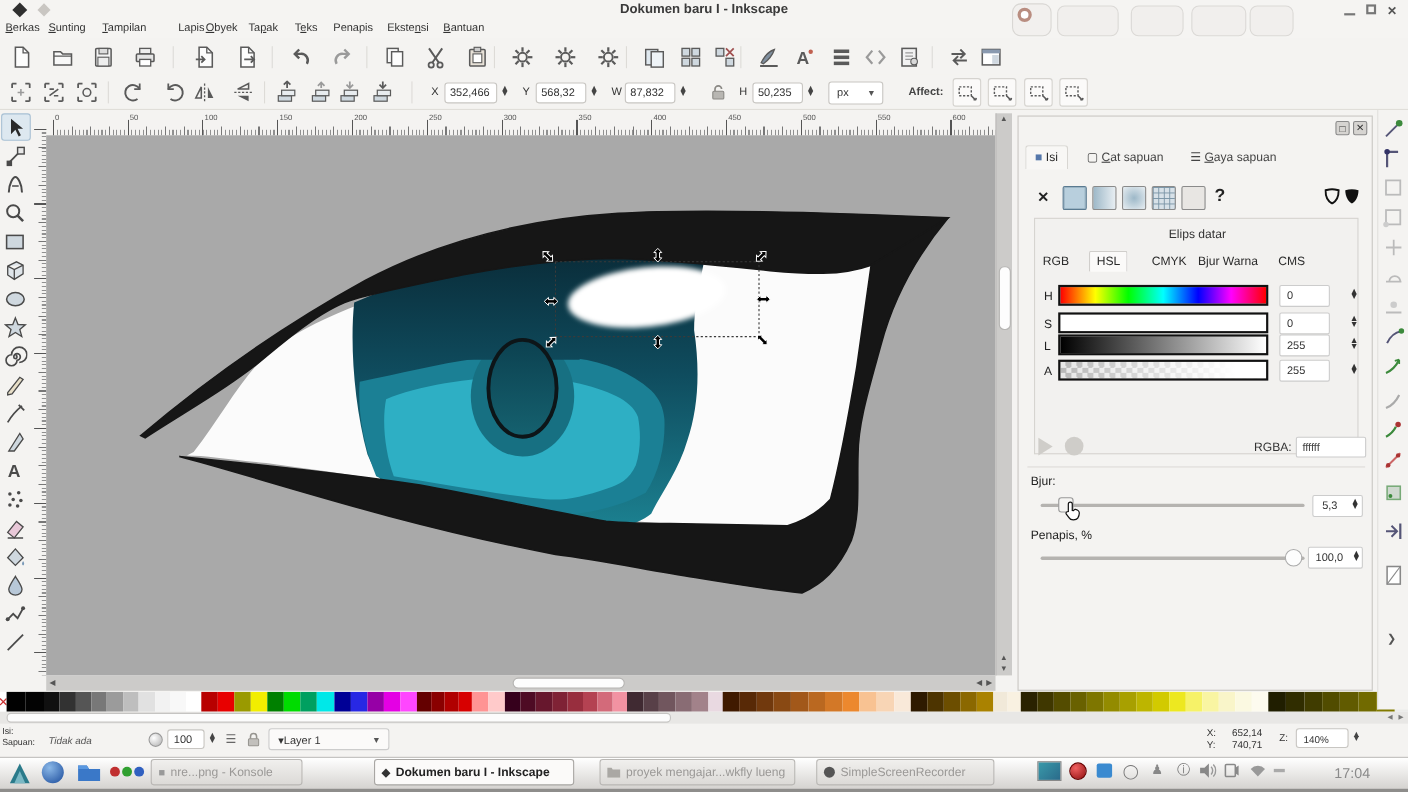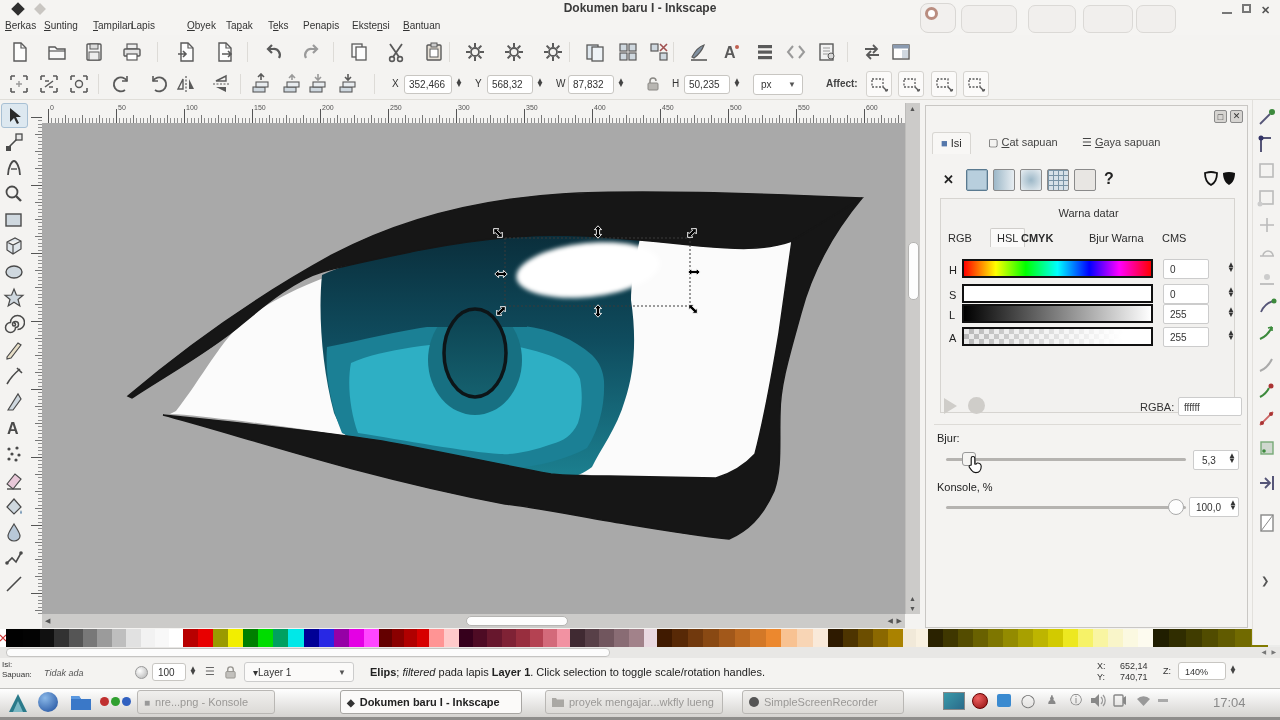--- a/index.html
+++ b/index.html
@@ -80,21 +80,21 @@
   <div class="abs" style="left:34px;top:3px;width:12px;height:12px;background:#c9c6c2;transform:rotate(45deg) scale(.7);"></div>
 
   <div class="abs" style="left:1222px;top:6px;width:10px;height:8px;border-bottom:2px solid #777;"></div>
   <div class="abs" style="left:1242px;top:4px;width:9px;height:9px;border:2px solid #777;"></div>
   <div class="abs" style="left:1261px;top:4px;width:10px;height:10px;color:#555;font-size:11px;font-weight:bold;">✕</div>
 
   <div id="menubar" class="abs">
     <span class="mi" style="left:5px"><u>B</u>erkas</span>
     <span class="mi" style="left:44px"><u>S</u>unting</span>
     <span class="mi" style="left:93px"><u>T</u>ampilan</span>
-    <span class="mi" style="left:131px">Lapis</span>
+    <span class="mi" style="left:162px">Lapis</span>
     <span class="mi" style="left:187px"><u>O</u>byek</span>
     <span class="mi" style="left:226px">Ta<u>p</u>ak</span>
     <span class="mi" style="left:268px">T<u>e</u>ks</span>
     <span class="mi" style="left:303px">Penapis</span>
     <span class="mi" style="left:352px">Ekste<u>n</u>si</span>
     <span class="mi" style="left:403px"><u>B</u>antuan</span>
   </div>
 
   <div id="cmdbar" class="abs">
       <svg class="abs" style="left:9px;top:6px" width="22" height="22" viewBox="0 0 22 22">
@@ -603,21 +603,20 @@
   <div class="abs" style="left:44px;top:668px;font-size:9px;font-style:italic;color:#555;">Tidak ada</div>
   <div class="abs" style="left:135px;top:666px;width:13px;height:13px;border-radius:50%;background:radial-gradient(circle at 35% 35%,#fff,#b0b0b0);border:1px solid #999;"></div>
   <div class="abs" style="left:152px;top:663px;width:34px;height:18px;background:#fff;border:1px solid #c8c6c2;border-radius:3px;font-size:10px;color:#333;padding:3px 0 0 5px;">100</div>
   <div class="spinarr abs" style="left:188px;top:667px;color:#444;">▲<br>▼</div>
   <div class="abs" style="left:205px;top:665px;font-size:11px;color:#666;">☰</div>
   <svg class="abs" style="left:224px;top:665px" width="13" height="14" viewBox="0 0 14 15">
       <rect x="2" y="7" width="10" height="7" rx="1" fill="#c2c0bc" stroke="#96948f"></rect>
       <path d="M4,7 V5 a3,3 0 0 1 6,0 V7" fill="none" stroke="#96948f" stroke-width="1.5"></path>
     </svg>
   <div class="abs" style="left:244px;top:662px;width:110px;height:20px;background:#fbfaf9;border:1px solid #ccc;border-radius:3px;font-size:10px;color:#333;padding:4px 0 0 8px;">▾Layer 1<span style="position:absolute;right:7px;top:5px;font-size:8px;color:#555;">▼</span></div>
-  <div class="abs" style="left:370px;top:666px;font-size:11px;color:#222;"><b>Elips</b>; <i>filtered</i> pada lapis <b>Layer 1</b>. Click selection to toggle scale/rotation handles.</div>
   <div class="abs" style="left:1097px;top:661px;font-size:9px;color:#333;">X:</div>
   <div class="abs" style="left:1120px;top:661px;font-size:9px;color:#333;">652,14</div>
   <div class="abs" style="left:1097px;top:672px;font-size:9px;color:#333;">Y:</div>
   <div class="abs" style="left:1120px;top:672px;font-size:9px;color:#333;">740,71</div>
   <div class="abs" style="left:1163px;top:666px;font-size:9px;color:#333;">Z:</div>
   <div class="abs" style="left:1178px;top:662px;width:48px;height:18px;background:#fff;border:1px solid #c8c6c2;border-radius:3px;font-size:9px;color:#333;padding:4px 0 0 6px;">140%</div>
   <div class="spinarr abs" style="left:1228px;top:666px;color:#444;">▲<br>▼</div>
 
   <div id="taskbar" class="abs"></div>
   <svg class="abs" style="left:6px;top:691px" width="24" height="24" viewBox="0 0 24 24">
@@ -685,25 +684,25 @@
     <div class="fillbtn" style="left:148px;background:#e8e6e3;"></div>
     <div class="abs" style="left:178px;top:64px;font-size:16px;font-weight:bold;color:#222;">?</div>
     <svg class="abs" style="left:278px;top:65px" width="14" height="15" viewBox="0 0 14 15">
         <path d="M1,2 C3,1.5 5,1 7,1 C9,1 11,1.5 13,2 C13,7 11,12 7,14 C3,12 1,7 1,2 z" fill="none" stroke="#111" stroke-width="1.8"></path>
       </svg>
     <svg class="abs" style="left:296px;top:65px" width="14" height="15" viewBox="0 0 14 15">
         <path d="M1,2 C3,1.5 5,1 7,1 C9,1 11,1.5 13,2 C13,7 11,12 7,14 C3,12 1,7 1,2 z" fill="#111"></path>
       </svg>
 
     <div id="innerbox">
-      <div class="abs" style="left:0;top:8px;width:295px;text-align:center;font-size:11px;color:#333;">Warna datar</div>
+      <div class="abs" style="left:0;top:8px;width:295px;text-align:center;font-size:11px;color:#333;">Elips datar</div>
 
       <div class="ctab" style="left:7px;">RGB</div>
       <div class="ctab" style="left:49px;background:#fbfaf9;border:1px solid #d0cecb;border-bottom:none;padding:3px 6px;top:29px;border-radius:2px 2px 0 0;">HSL</div>
-      <div class="ctab" style="left:80px;font-weight:bold;">CMYK</div>
+      <div class="ctab" style="left:106px;">CMYK</div>
       <div class="ctab" style="left:148px;">Bjur Warna</div>
       <div class="ctab" style="left:221px;">CMS</div>
 
       <div class="srow-label" style="top:65px;">H</div>
       <div class="sld" style="top:60px;background:linear-gradient(90deg,#f00 0%,#ff0 17%,#0f0 33%,#0ff 50%,#00f 67%,#f0f 83%,#f00 100%);"></div>
       <div class="sval" style="top:60px;">0</div>
         <div class="svarr" style="top:64px;">▲<br>▼</div>
       <div class="srow-label" style="top:90px;">S</div>
       <div class="sld" style="top:85px;background:#fff;"></div>
       <div class="sval" style="top:85px;">0</div>
@@ -726,21 +725,21 @@
 
     <div class="abs" style="left:11px;top:326px;font-size:11px;color:#222;">Bjur:</div>
     <div class="abs" style="left:20px;top:352px;width:240px;height:3px;background:#b5b3b0;border-radius:2px;"></div>
     <div class="abs" style="left:36px;top:346px;width:14px;height:14px;background:#f5f4f2;border:1px solid #999;border-radius:3px;"></div>
     <svg class="abs" style="left:41px;top:349px" width="16" height="20" viewBox="0 0 16 20">
         <path d="M6,1.5 c1,0 1.8,0.8 1.8,1.8 V9 l1.2,0.2 c0,0 0.6,-1.4 1.8,-1.2 c1.2,0.2 3.4,1.4 3.4,3.4 c0,2 -0.6,3.4 -1.4,4.6 c-0.8,1.2 -2.2,1.6 -4,1.6 c-1.8,0 -3.2,-0.6 -4,-2 L2.4,12.4 c-0.6,-1 -0.2,-2 0.8,-2.2 L4.2,10 V3.3 c0,-1 0.8,-1.8 1.8,-1.8 z" fill="#fff" stroke="#111" stroke-width="1.1"></path>
       </svg>
     <div class="abs" style="left:267px;top:344px;width:46px;height:20px;background:#fff;border:1px solid #ccc;border-radius:2px;font-size:10px;color:#333;padding:4px 0 0 8px;">5,3</div>
     <div class="svarr abs" style="left:300px;top:348px;color:#333;">▲<br>▼</div>
 
-    <div class="abs" style="left:11px;top:375px;font-size:11px;color:#222;">Konsole, %</div>
+    <div class="abs" style="left:11px;top:375px;font-size:11px;color:#222;">Penapis, %</div>
     <div class="abs" style="left:20px;top:400px;width:240px;height:3px;background:#b5b3b0;border-radius:2px;"></div>
     <div class="abs" style="left:242px;top:393px;width:16px;height:16px;background:#fdfdfd;border:1px solid #aaa;border-radius:50%;"></div>
     <div class="abs" style="left:263px;top:391px;width:50px;height:20px;background:#fff;border:1px solid #ccc;border-radius:2px;font-size:10px;color:#333;padding:4px 0 0 6px;">100,0</div>
     <div class="svarr abs" style="left:301px;top:395px;color:#333;">▲<br>▼</div>
   </div>
 
   <div id="snapbar" class="abs">
       <svg class="abs" style="left:3px;top:6px" width="22" height="22" viewBox="0 0 22 22">
         <path d="M4,18 L14,8" stroke="#557" stroke-width="1.8"></path>
         <circle cx="16" cy="6" r="3" fill="#3c8a3c"></circle>

